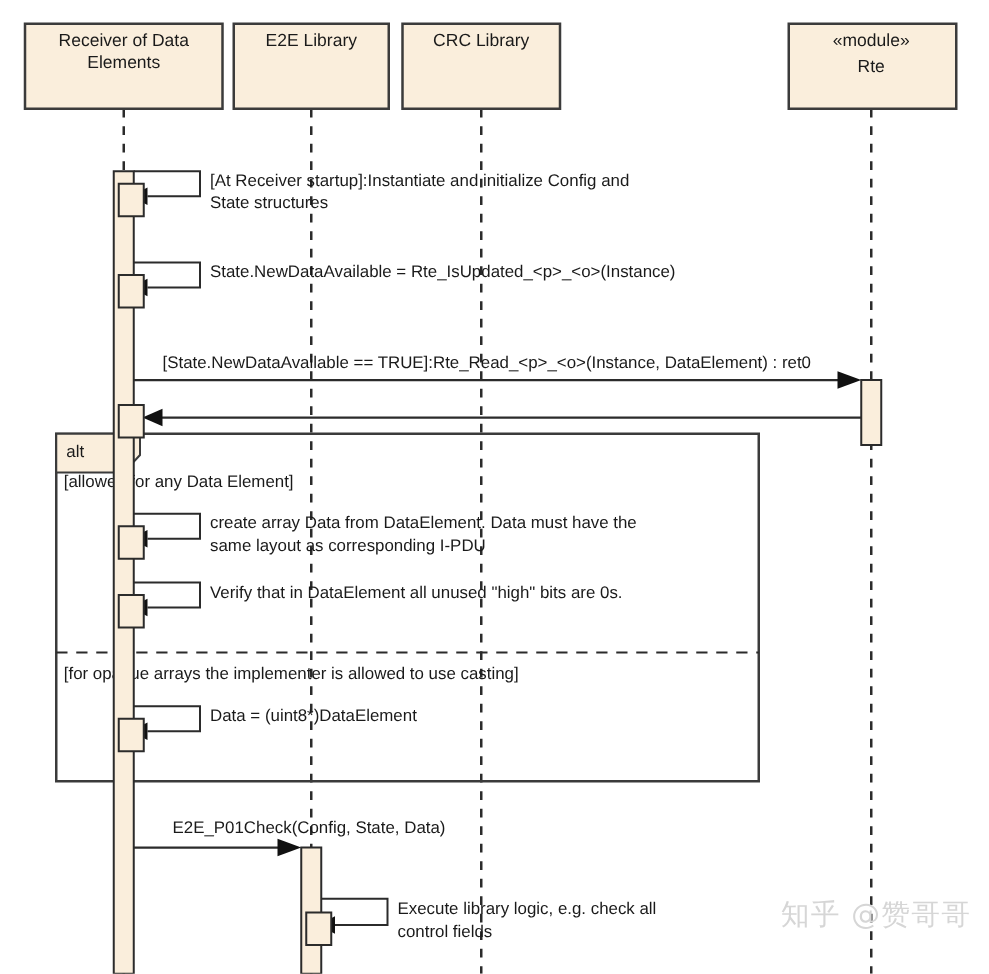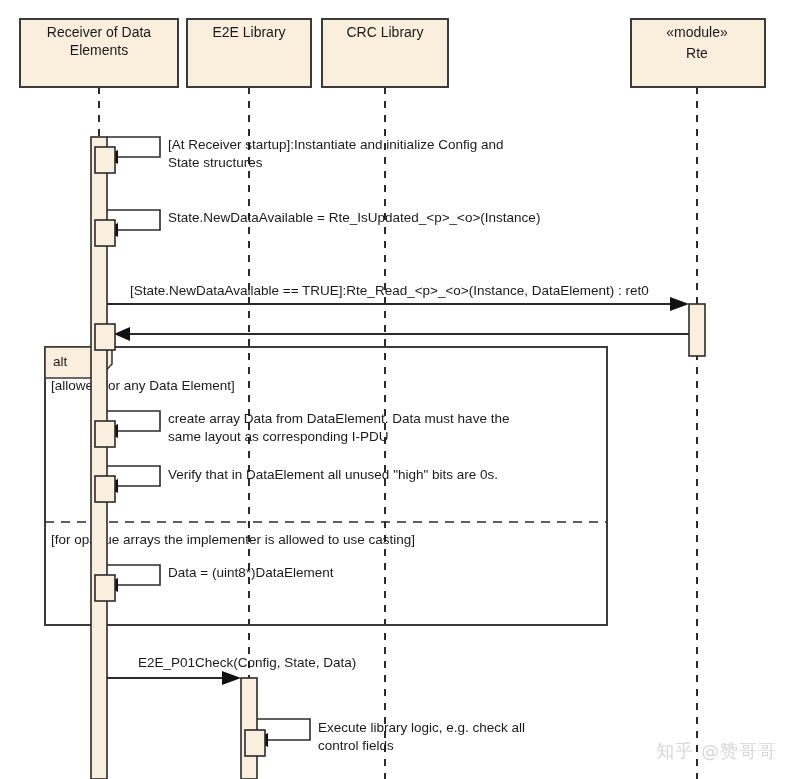--- a/index.html
+++ b/index.html
@@ -96,23 +96,23 @@
   }
   .txt-tab {
     font-family: "Liberation Sans", "DejaVu Sans", sans-serif;
     fill: #1a1a1a;
     font-size: 13.5px;
     dominant-baseline: middle;
   }
   #watermark {
     position: absolute;
     right: 14px;
-    bottom: 16px;
+    bottom: 32px;
     font-family: "DejaVu Sans", sans-serif;
-    font-size: 18px;
+    font-size: 23px;
     color: #d6d6d6;
     letter-spacing: 1px;
     white-space: nowrap;
     user-select: none;
     pointer-events: none;
   }
 </style>
 </head>
 <body>
 

